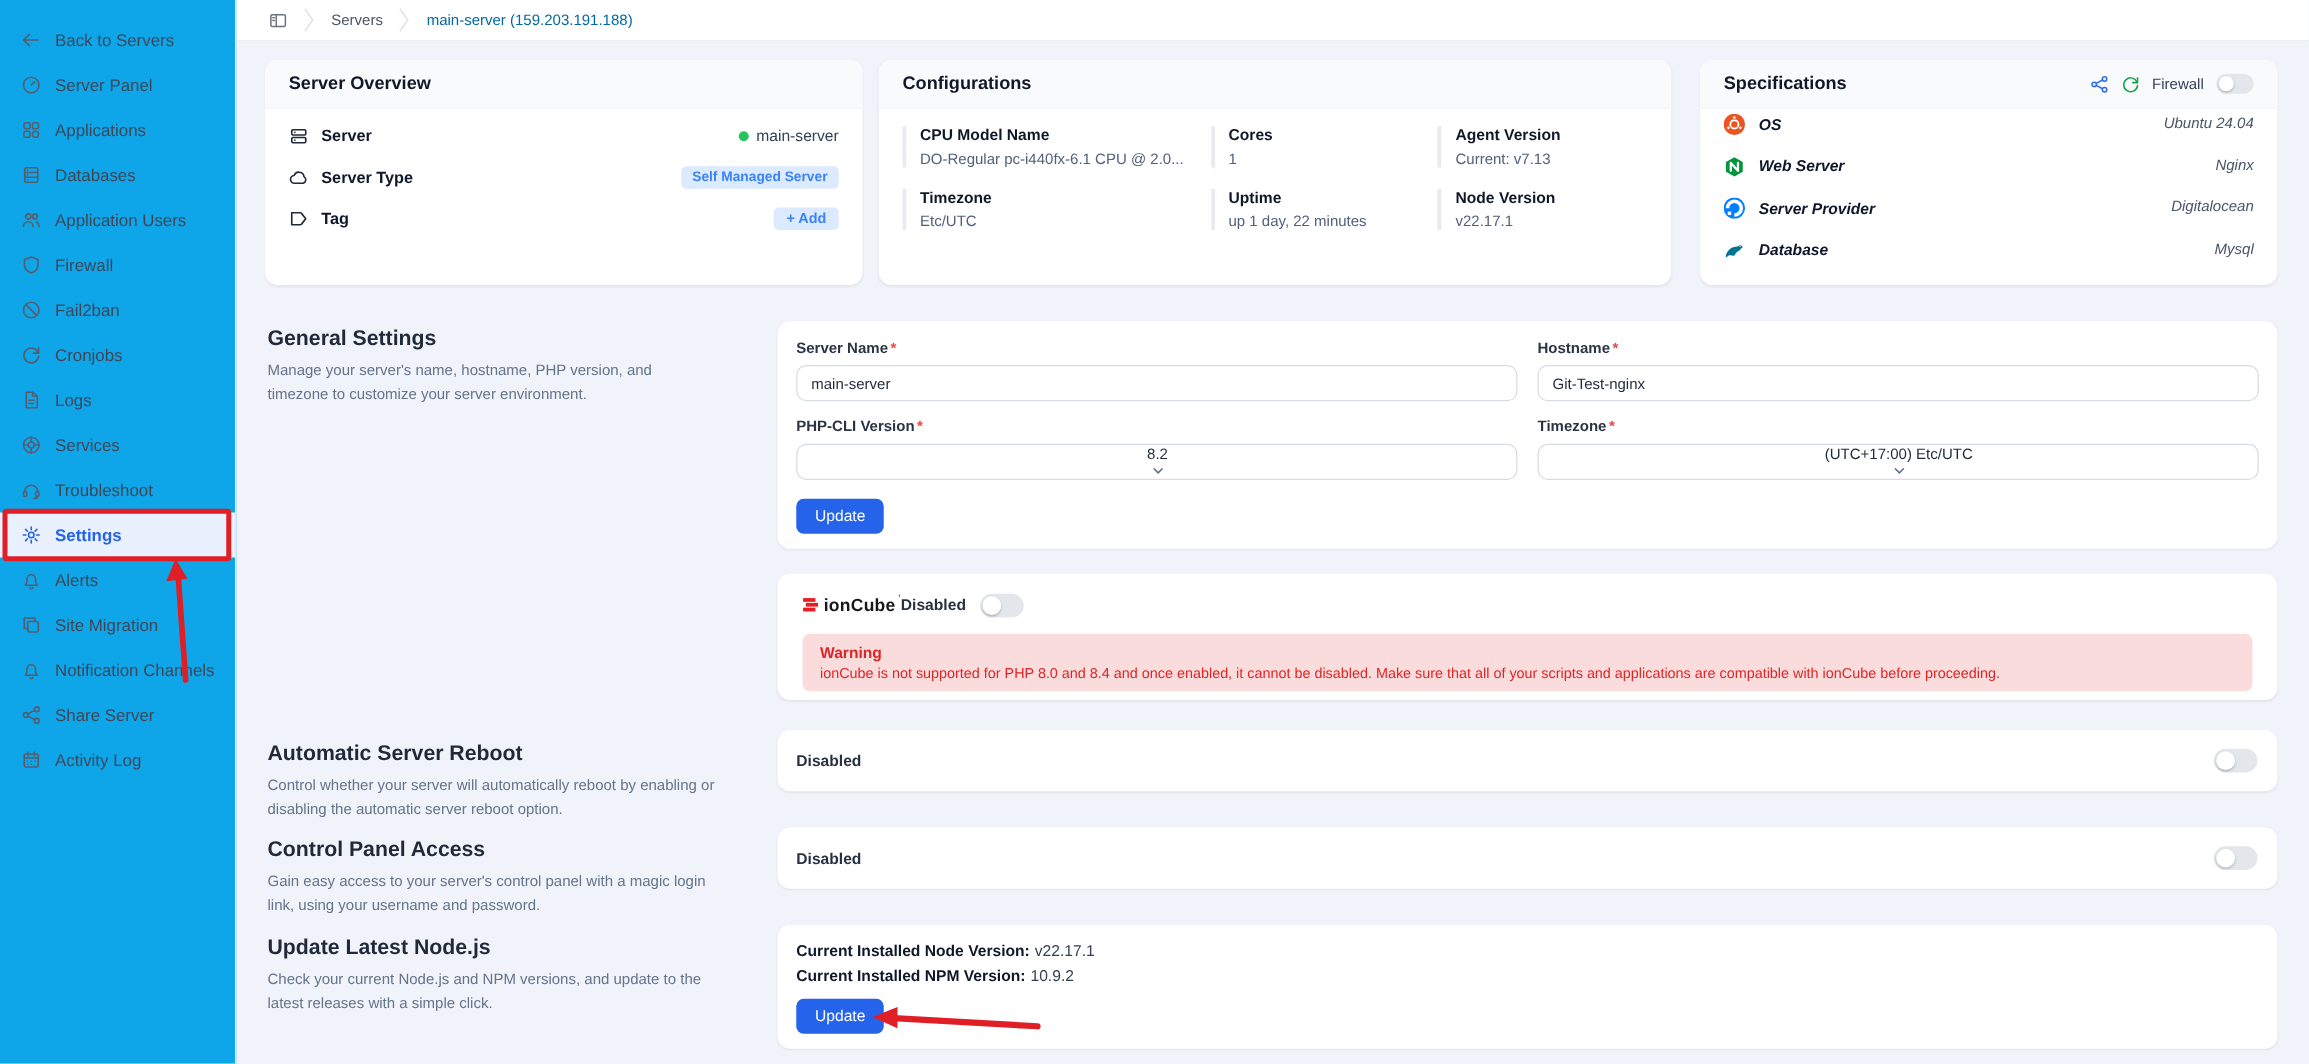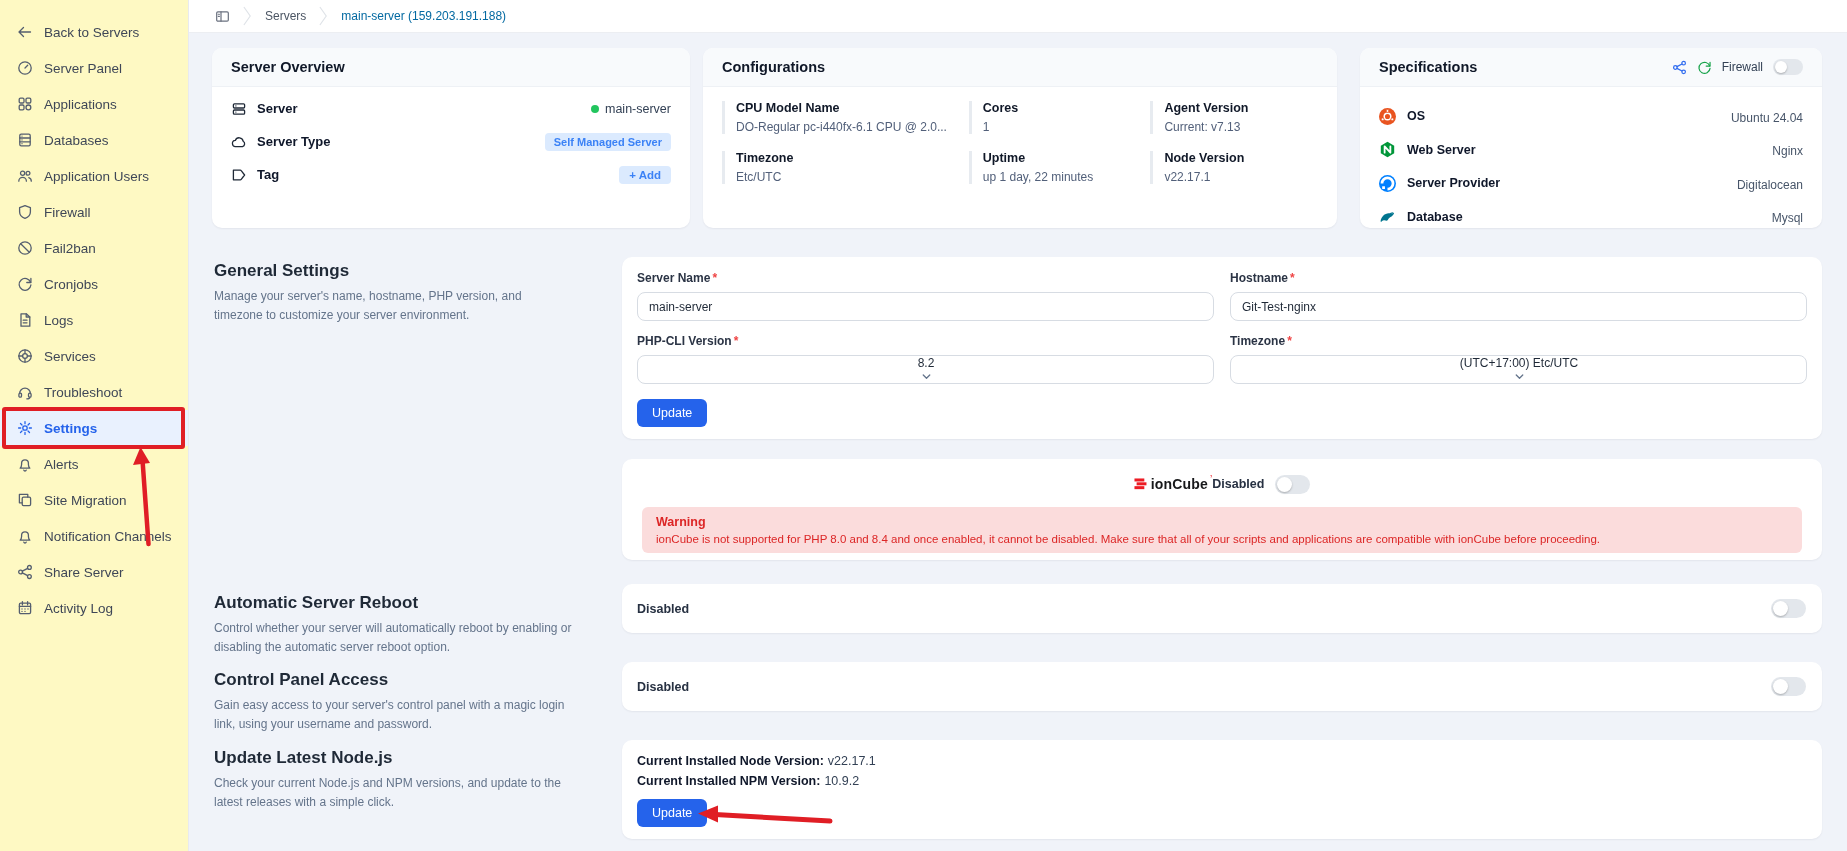--- a/index.html
+++ b/index.html
@@ -4,21 +4,21 @@
 <style>
   * { margin:0; padding:0; box-sizing:border-box; }
   html,body { width:1847px; height:851px; }
   body {
     font-family:"Liberation Sans","DejaVu Sans",sans-serif;
     background:#f0f3f9; color:#1f2937; position:relative; overflow:hidden;
   }
   
   #sidebar {
     position:absolute; left:0; top:0; bottom:0; width:189px;
-    background:#fef9c3; border-right:1px solid #e8eaef; padding-top:14px; z-index:5;
+    background:#0ea5e9; border-right:1px solid #e8eaef; padding-top:14px; z-index:5;
   }
   .side-item {
     display:flex; align-items:center; gap:11px; height:36px; padding:0 17px;
     font-size:13.5px; color:#3f4757; cursor:pointer; white-space:nowrap;
   }
   .side-item .icn { color:#545e6f; flex:0 0 auto; }
   .side-item.active { background:#e9f1fe; color:#2563eb; font-weight:600; }
   .side-item.active .icn { color:#2563eb; }
   .icn { display:inline-flex; width:16px; height:16px; }
   .icn svg { width:100%; height:100%; }
@@ -66,21 +66,21 @@
   .cfg .c-val { font-size:12px; color:#52607a; white-space:nowrap; overflow:hidden; text-overflow:ellipsis; }
   
   #card-specs { left:1171px; top:15px; width:462px; height:180px; }
   #card-specs .card-head { justify-content:space-between; }
   .head-controls { display:flex; align-items:center; gap:10px; }
   .hicon { width:15px; height:15px; cursor:pointer; }
   .hicon.share { color:#2f6bef; }
   .hicon.sync { color:#17a34a; }
   .fw-label { font-size:12px; font-weight:400; color:#334155; }
   .spec-body { padding:4px 19px; }
-  .spec-row { height:33.5px; display:flex; align-items:flex-end; justify-content:space-between; }
+  .spec-row { height:33.5px; display:flex; align-items:flex-start; justify-content:space-between;font-style:italic; }
   .spec-label { display:flex; align-items:center; gap:11px; font-size:12.5px; font-weight:600; color:#0f172a; }
   .spec-label .icn { width:17px; height:17px; }
   .spec-val { font-size:12px; color:#475569; }
   
   .toggle { width:35px; height:19px; border-radius:10px; background:#e3e7ec; position:relative; cursor:pointer; flex:0 0 auto; }
   .toggle::after { content:""; position:absolute; left:2px; top:2px; width:15px; height:15px; border-radius:50%; background:#fff; box-shadow:0 1px 2px rgba(0,0,0,.25); }
   .toggle.sm { width:30px; height:16px; }
   .toggle.sm::after { width:12px; height:12px; }
   
   .sec-title { position:absolute; font-size:17px; font-weight:600; color:#1f2937; }
@@ -102,21 +102,21 @@
     width:100%; height:29px; border:1px solid #d7dce3; border-radius:8px; padding:0 10px 0 11px;
     font-size:12px; color:#1f2937; background:#fff; display:flex; align-items:center; justify-content:space-between; cursor:pointer;flex-direction:column;
   }
   .f-select .icn { width:13px; height:13px; color:#64748b; }
   .btn-primary {
     margin-top:15px; background:#2563eb; color:#fff; border:none; border-radius:6px;
     font-size:12.5px; font-weight:500; padding:7px 15px; cursor:pointer; font-family:inherit;
   }
   
   #card-ioncube { left:433px; top:426px; width:1200px; height:101px; padding:12px 20px; }
-  .ion-row { display:flex; align-items:center; justify-content:center; height:26px; }
+  .ion-row { display:flex; align-items:center; justify-content:flex-start; height:26px; }
   .ion-logo { display:flex; align-items:flex-start; gap:2px; }
   .ion-mark { width:15px; height:16px; display:inline-flex; }
   .ion-text { font-size:14px; font-weight:600; color:#17181a; letter-spacing:.2px; }
   .ion-tick { font-size:10px; color:#EC1C24; margin-top:-2px; }
   .state-group { display:flex; align-items:center; gap:11px; }
   .state-label { font-size:12.5px; font-weight:600; color:#273142; }
   .warning { margin-top:10px; background:#fbdcdc; border-radius:6px; padding:8px 14px; }
   .w-title { font-size:12.5px; font-weight:700; color:#dc2626; }
   .w-text { font-size:11.5px; color:#dc2626; margin-top:4px; }
   

